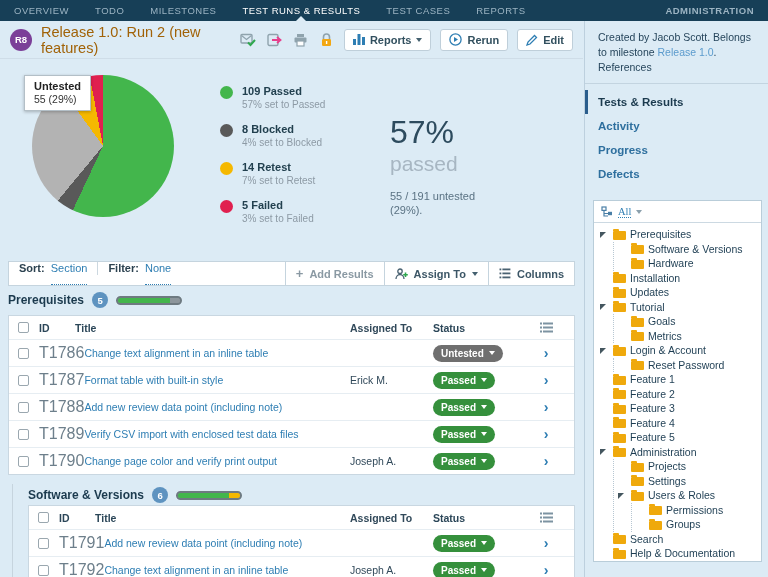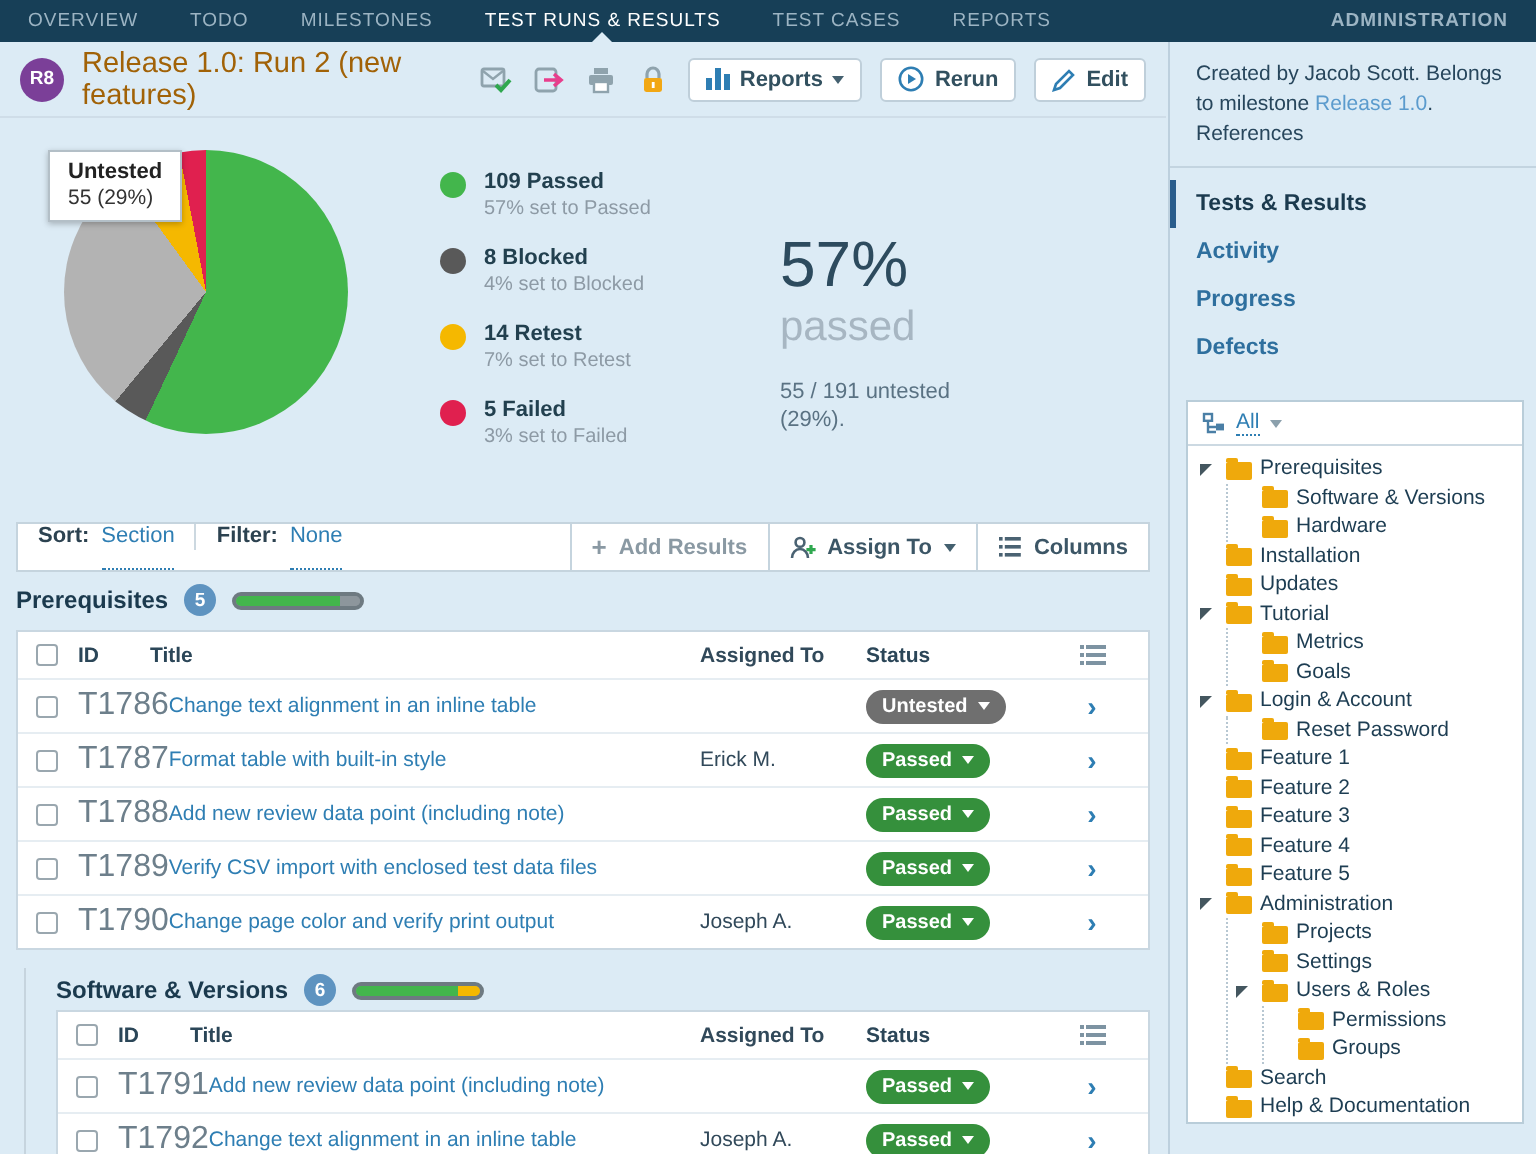--- a/index.html
+++ b/index.html
@@ -120,21 +120,21 @@
   .mlink { color:#5b9bcd; cursor:pointer; }
   .side-links { padding-top:6px; }
   .side-link { height:24px; display:flex; align-items:center; padding-left:13px;
     font-size:11.5px; font-weight:bold; color:#2e6f9e; cursor:pointer; }
   .side-link.active { color:#1b3a4e; border-left:3px solid #2a5d8c; padding-left:10px; }
   .treebox {
     position:absolute; left:8px; top:179px; width:169px; height:362px;
     background:#fff; border:1px solid #b9cdd9;
   }
   .tree-head { height:22px; border-bottom:1px solid #ccd9e2; display:flex; align-items:center; padding:0 7px; gap:5px; }
-  .tree-all { font-size:10.5px; color:#2e7eb3; border-bottom:1px dotted #2e7eb3; cursor:pointer; }
+  .tree-all { font-size:10.5px; color:#2e7eb3; border-bottom:1px dotted #2e7eb3; cursor:pointer;font-family:Liberation Serif, serif; }
   .tree-head .caret { border-top-color:#8ba0ac; }
   .tree { padding:4px 2px 4px 6px; overflow:hidden; height:338px; }
   .titem { display:flex; align-items:center; gap:4px; height:14.5px; cursor:pointer; }
   .twist { width:9px; height:9px; flex:0 0 9px; position:relative; }
   .twist.open::before {
     content:""; position:absolute; left:0; top:2px;
     border-top:6px solid #44565f; border-right:6px solid transparent;
   }
   .folder { width:13px; height:9px; background:#efa90c; border-radius:1px; position:relative; flex:0 0 13px; margin-top:2px; }
   .folder::before { content:""; position:absolute; top:-2px; left:0; width:6px; height:2px; background:#efa90c; border-radius:1px 1px 0 0; }
@@ -509,26 +509,26 @@
         </div>
         <div class="titem">
           <span class="twist open"></span>
           <span class="folder"></span>
           <span class="tlabel">Tutorial</span>
         </div>
         <div class="tchildren">
           <div class="titem">
             <span class="twist"></span>
             <span class="folder"></span>
+            <span class="tlabel">Goals</span>
+          </div>
+          <div class="titem">
+            <span class="twist"></span>
+            <span class="folder"></span>
             <span class="tlabel">Metrics</span>
-          </div>
-          <div class="titem">
-            <span class="twist"></span>
-            <span class="folder"></span>
-            <span class="tlabel">Goals</span>
           </div>
         </div>
         <div class="titem">
           <span class="twist open"></span>
           <span class="folder"></span>
           <span class="tlabel">Login &amp; Account</span>
         </div>
         <div class="tchildren">
           <div class="titem">
             <span class="twist"></span>

